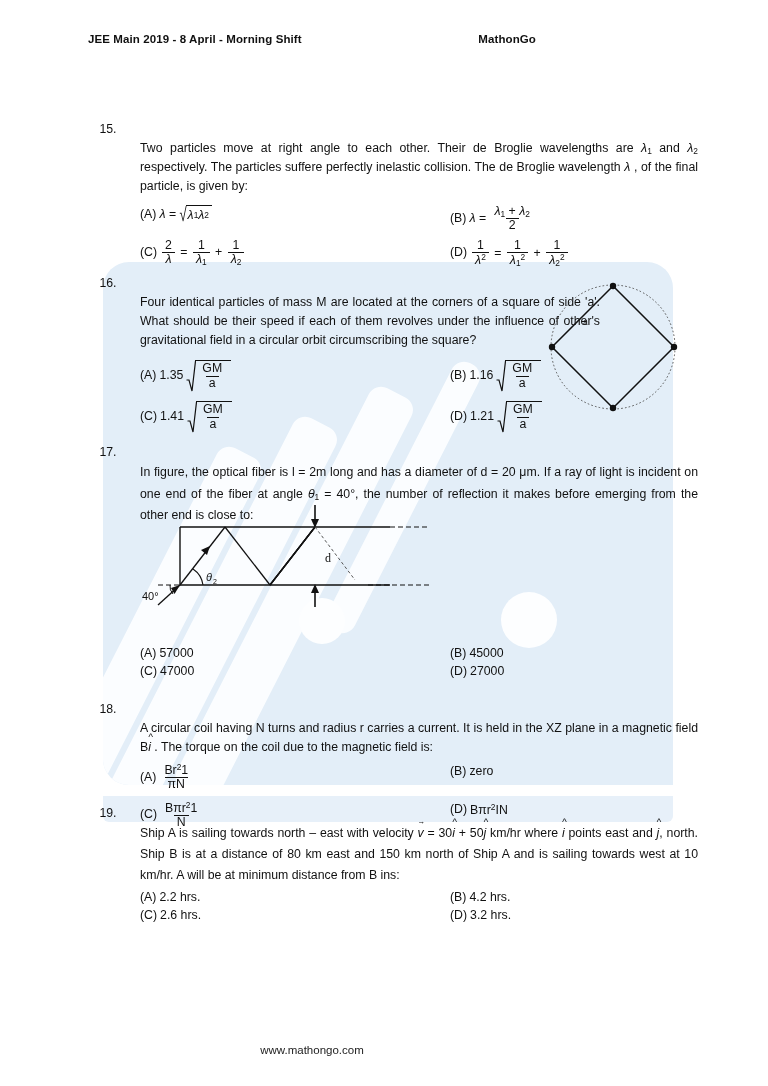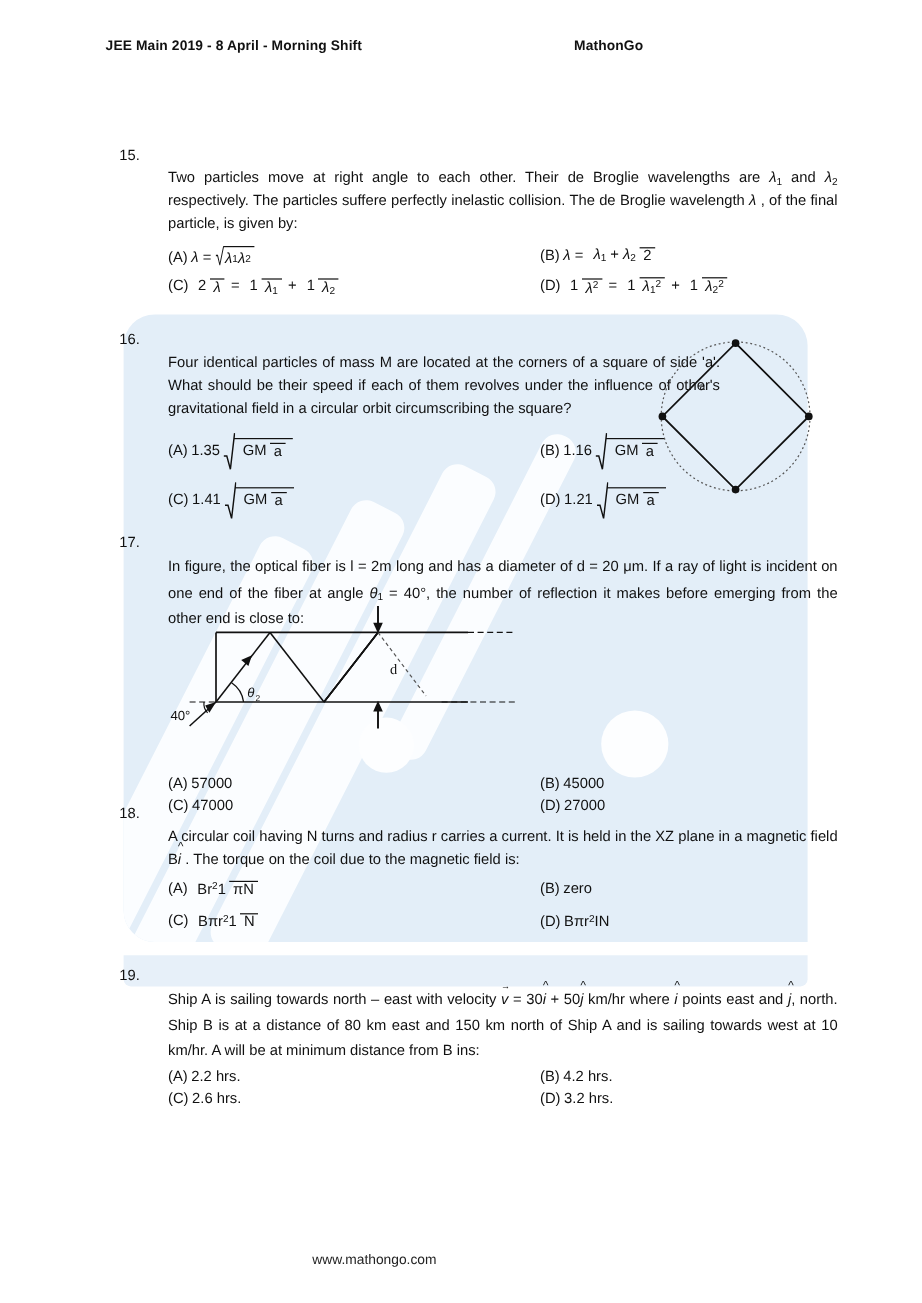--- a/index.html
+++ b/index.html
@@ -67,21 +67,21 @@
   }
   .opt.colA { width: 310px; flex: 0 0 310px; }
   .opt.colB { flex: 1; }
   .lbl { white-space: nowrap; }
 
   
   .ital { font-style: italic; }
   sub { font-size: .68em; vertical-align: -.22em; }
   sup { font-size: .68em; vertical-align: .45em; }
   .frac {
-    display: inline-flex; 
+    display: inline-flex; flex-direction: column;
     align-items: center; vertical-align: middle;
     margin: 0 2px; line-height: 1.08;
   }
   .frac .num { padding: 0 3px 0px; }
   .frac .den { padding: 0px 3px 0; border-top: 1.1px solid #111; }
   .sqrt { display: inline-flex; align-items: stretch; vertical-align: middle; }
   .sqrt .radical {
     font-size: 1.05em; display: inline-block;
     transform: scaleY(1.5) translateY(1px); margin-right: -1px;
   }
@@ -349,21 +349,21 @@
           </div>
           <div class="opt colB">
             <span class="lbl">(D)</span>
             <span>27000</span>
           </div>
         </div>
       </div>
     </div>
   </div>
 
-  <div class="q" style="left:88px; top:671px; width:610px;">
+  <div class="q" style="left:88px; top:702px; width:610px;">
     <div class="qnum">18.</div>
     <div class="qbody">
       <div class="qtext"><span>A circular coil having N turns and radius r carries a current. It is held in the XZ plane in a magnetic field B</span><span class="hat ital">i</span><span> . The torque on the coil due to the magnetic field is:</span></div>
       <div class="opts" style="margin-top:6px;">
         <div class="optrow" style="margin-bottom:9px;">
           <div class="opt colA">
             <span class="lbl">(A)</span>
             <span class="frac">
               <span class="num"><span>Br</span><sup>2</sup><span>1</span></span>
               <span class="den">πN</span>

